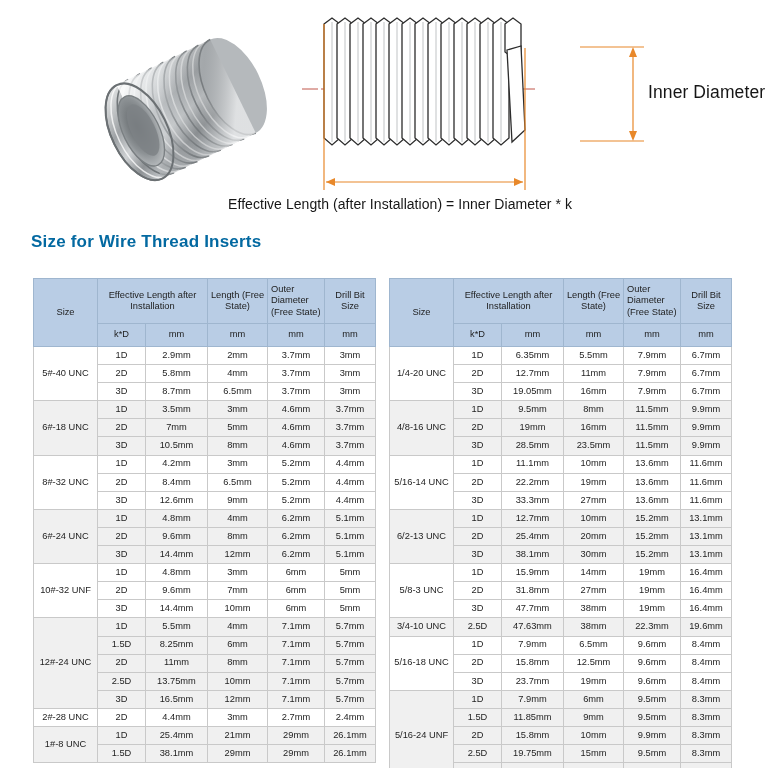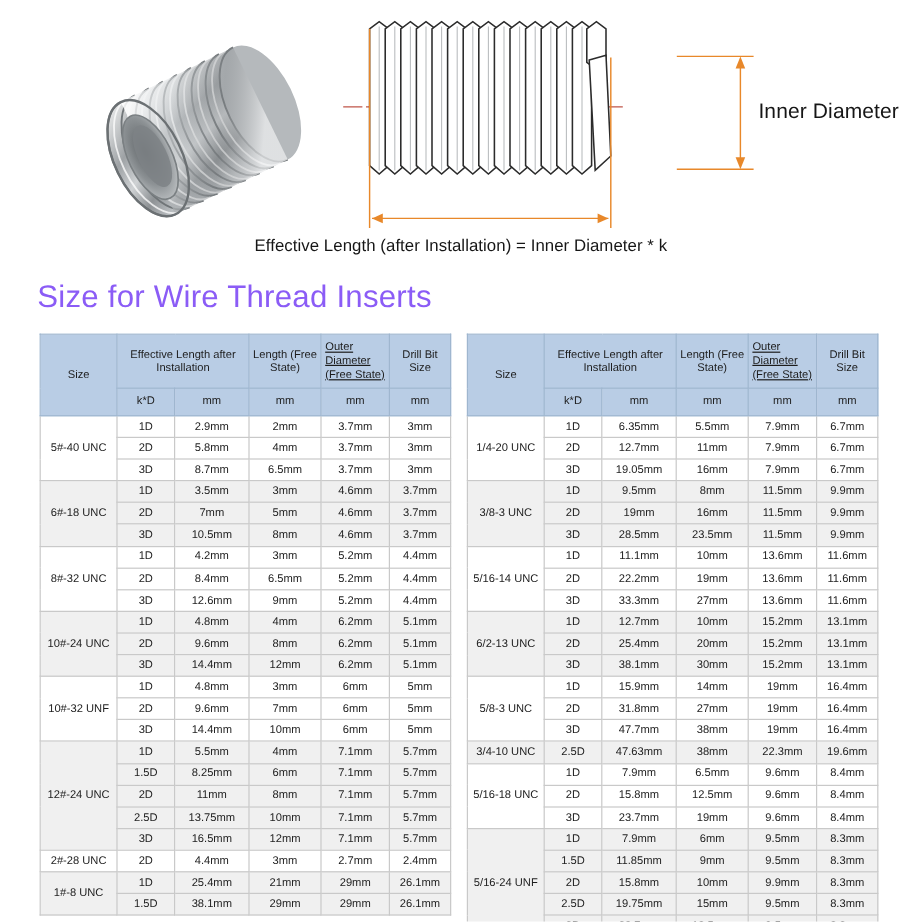--- a/index.html
+++ b/index.html
@@ -12,21 +12,21 @@
     height: 768px;
     position: relative;
     overflow: hidden;
     font-family: "Liberation Sans", sans-serif;
     color: #1a1a1a;
   }
 
   
   #diagram-area {
     position: absolute;
-    left: 0; top: 0;
+    left: 16px; top: 0;
     width: 672px; height: 228px;
   }
 
   
   #insert-photo {
     position: absolute;
     left: 48px; top: 14px;
     width: 238px; height: 190px;
   }
   #insert-photo svg { display: block; }
@@ -58,24 +58,24 @@
     text-align: center;
     font-size: 14px;
     color: #161616;
     letter-spacing: 0.05px;
   }
 
   
   #section-title {
     position: absolute;
     left: 31px; top: 232px;
-    font-size: 26px;
-    color: #8b5cf6;
+    font-size: 17px;
+    color: #0369a1;
     letter-spacing: 0.2px;
-    font-weight: 400;
+    font-weight: 700;
   }
 
   
   .size-table-wrap {
     position: absolute;
     top: 278px;
   }
   #table-left  { left: 33px;  width: 342px; }
   #table-right { left: 389px; width: 342px; }
 
@@ -97,21 +97,21 @@
     line-height: 1.22;
     font-weight: 400;
   }
   table.size-table thead th {
     background: #b9cde5;
     border: 1px solid #9fb6cf;
     font-size: 9.3px;
     height: 22px;
   }
   table.size-table thead th.hdr-tall { height: 44px; }
-  table.size-table thead th.hdr-left { text-align: left; padding-left: 3px; text-decoration: underline; }
+  table.size-table thead th.hdr-left { text-align: left; padding-left: 3px; }
   table.size-table tbody td { height: 17.1px; }
 
   
   tr.stripe td { background: #f0f0f0; }
   tr.plain  td { background: #ffffff; }
   td.size-cell { font-size: 9.3px; }
 
   
   col.c-size  { width: 64px; }
   col.c-kd    { width: 48px; }
@@ -348,21 +348,21 @@
           <td>4.4mm</td>
         </tr>
         <tr class="plain">
           <td>3D</td>
           <td>12.6mm</td>
           <td>9mm</td>
           <td>5.2mm</td>
           <td>4.4mm</td>
         </tr>
         <tr class="stripe">
-          <td rowspan="3" class="size-cell">10#-24 UNC</td>
+          <td rowspan="3" class="size-cell">6#-24 UNC</td>
           <td>1D</td>
           <td>4.8mm</td>
           <td>4mm</td>
           <td>6.2mm</td>
           <td>5.1mm</td>
         </tr>
         <tr class="stripe">
           <td>2D</td>
           <td>9.6mm</td>
           <td>8mm</td>
@@ -504,21 +504,21 @@
           <td>6.7mm</td>
         </tr>
         <tr class="plain">
           <td>3D</td>
           <td>19.05mm</td>
           <td>16mm</td>
           <td>7.9mm</td>
           <td>6.7mm</td>
         </tr>
         <tr class="stripe">
-          <td rowspan="3" class="size-cell">3/8-3 UNC</td>
+          <td rowspan="3" class="size-cell">4/8-16 UNC</td>
           <td>1D</td>
           <td>9.5mm</td>
           <td>8mm</td>
           <td>11.5mm</td>
           <td>9.9mm</td>
         </tr>
         <tr class="stripe">
           <td>2D</td>
           <td>19mm</td>
           <td>16mm</td>

